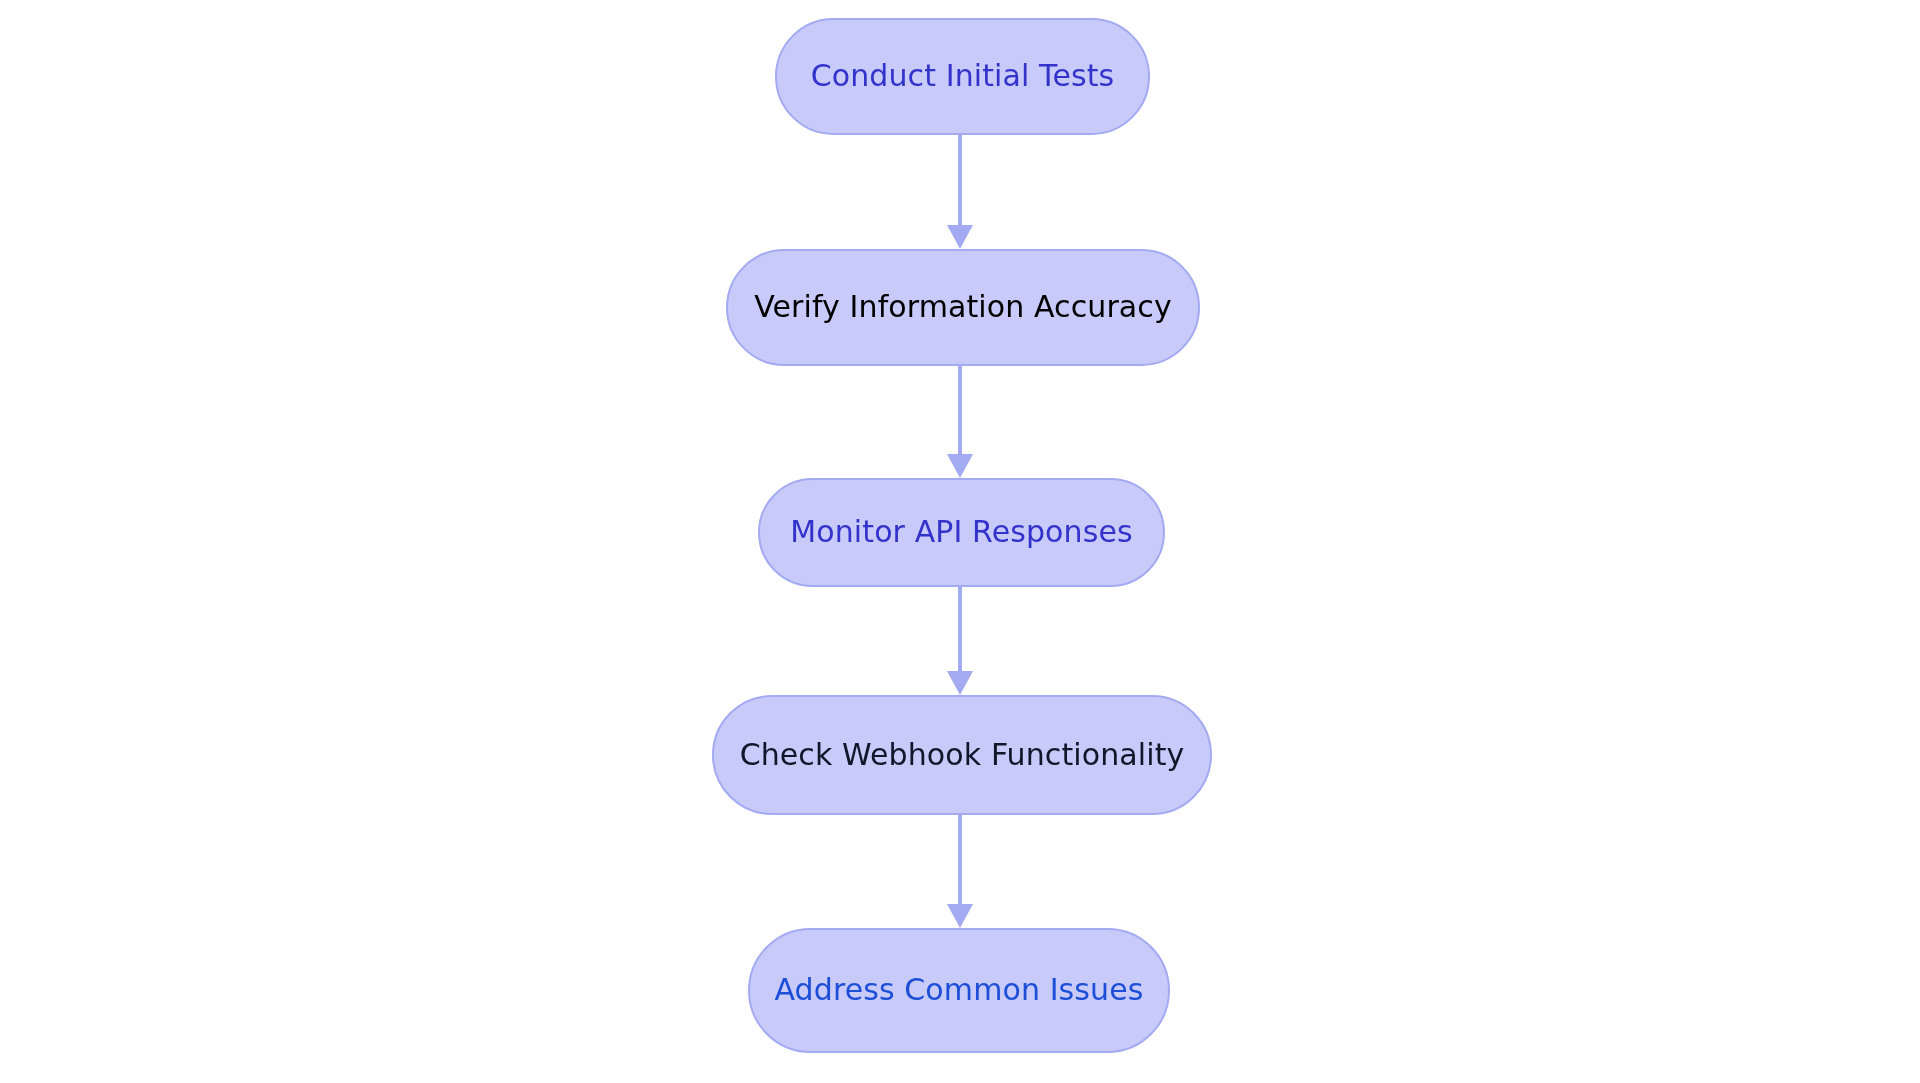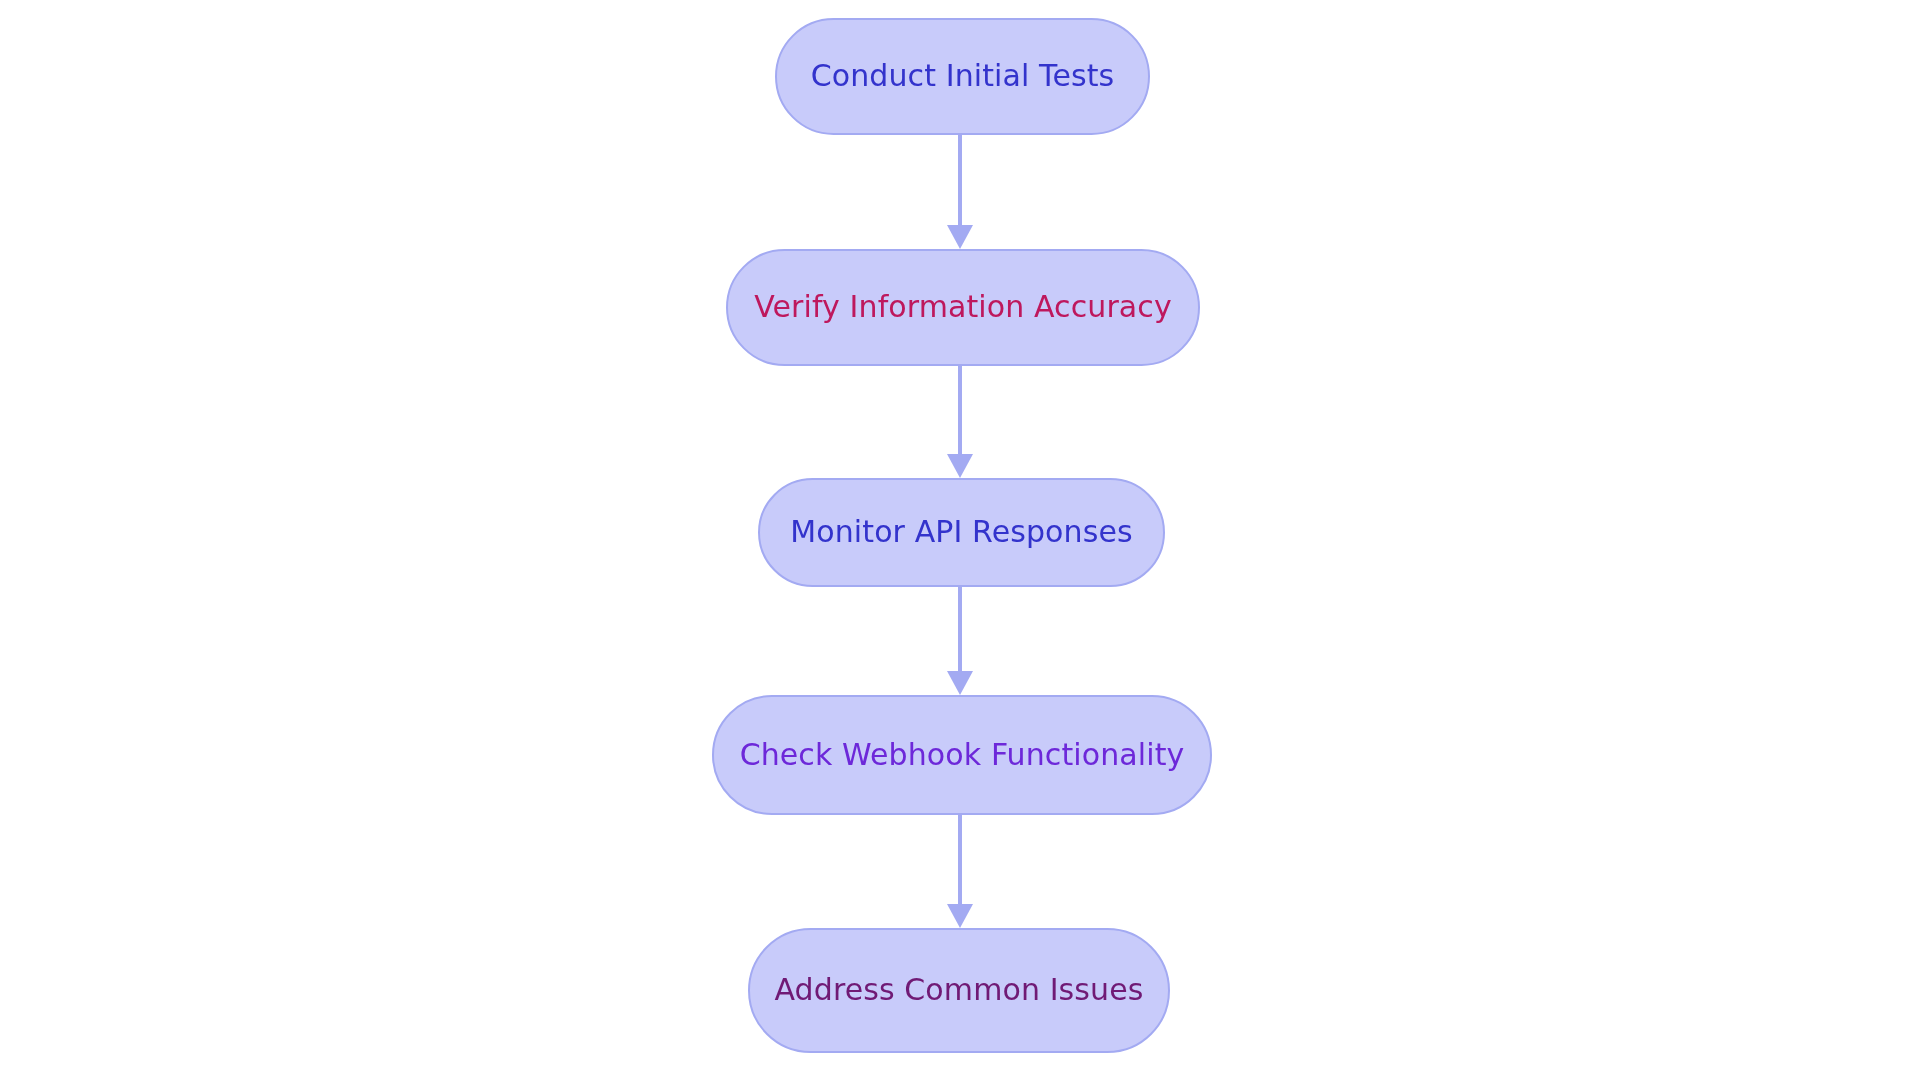--- a/index.html
+++ b/index.html
@@ -91,44 +91,44 @@
     <div class="node" style="width: 375px; height: 117px; background: rgb(200, 203, 250); border-color: rgb(163, 170, 242); margin-left: 5px;">
       <span class="node-label" style="color: rgb(51, 51, 204);">Conduct Initial Tests</span>
     </div>
 
     <div class="connector" style="height: 114px; margin-left: 0px;">
       <div class="connector-shaft" style="background: rgb(163, 170, 242);"></div>
       <div class="connector-head" style="border-top-color: rgb(163, 170, 242);"></div>
     </div>
 
     <div class="node" style="width: 474px; height: 117px; background: rgb(200, 203, 250); border-color: rgb(163, 170, 242); margin-left: 6px;">
-      <span class="node-label" style="color: #be185d;">Verify Information Accuracy</span>
+      <span class="node-label" style="color: #000000;">Verify Information Accuracy</span>
     </div>
 
     <div class="connector" style="height: 112px; margin-left: 0px;">
       <div class="connector-shaft" style="background: rgb(163, 170, 242);"></div>
       <div class="connector-head" style="border-top-color: rgb(163, 170, 242);"></div>
     </div>
 
     <div class="node" style="width: 407px; height: 109px; background: rgb(200, 203, 250); border-color: rgb(163, 170, 242); margin-left: 3px;">
       <span class="node-label" style="color: rgb(51, 51, 204);">Monitor API Responses</span>
     </div>
 
     <div class="connector" style="height: 108px; margin-left: 0px;">
       <div class="connector-shaft" style="background: rgb(163, 170, 242);"></div>
       <div class="connector-head" style="border-top-color: rgb(163, 170, 242);"></div>
     </div>
 
     <div class="node" style="width: 500px; height: 120px; background: rgb(200, 203, 250); border-color: rgb(163, 170, 242); margin-left: 4px;">
-      <span class="node-label" style="color: #6d28d9;">Check Webhook Functionality</span>
+      <span class="node-label" style="color: #0f172a;">Check Webhook Functionality</span>
     </div>
 
     <div class="connector" style="height: 113px; margin-left: 0px;">
       <div class="connector-shaft" style="background: rgb(163, 170, 242);"></div>
       <div class="connector-head" style="border-top-color: rgb(163, 170, 242);"></div>
     </div>
 
     <div class="node" style="width: 422px; height: 125px; background: rgb(200, 203, 250); border-color: rgb(163, 170, 242); margin-left: -2px;">
-      <span class="node-label" style="color: #701a75;">Address Common Issues</span>
+      <span class="node-label" style="color: #1d4ed8;">Address Common Issues</span>
     </div>
 
   </div>
 </div>
 
 </body></html>

